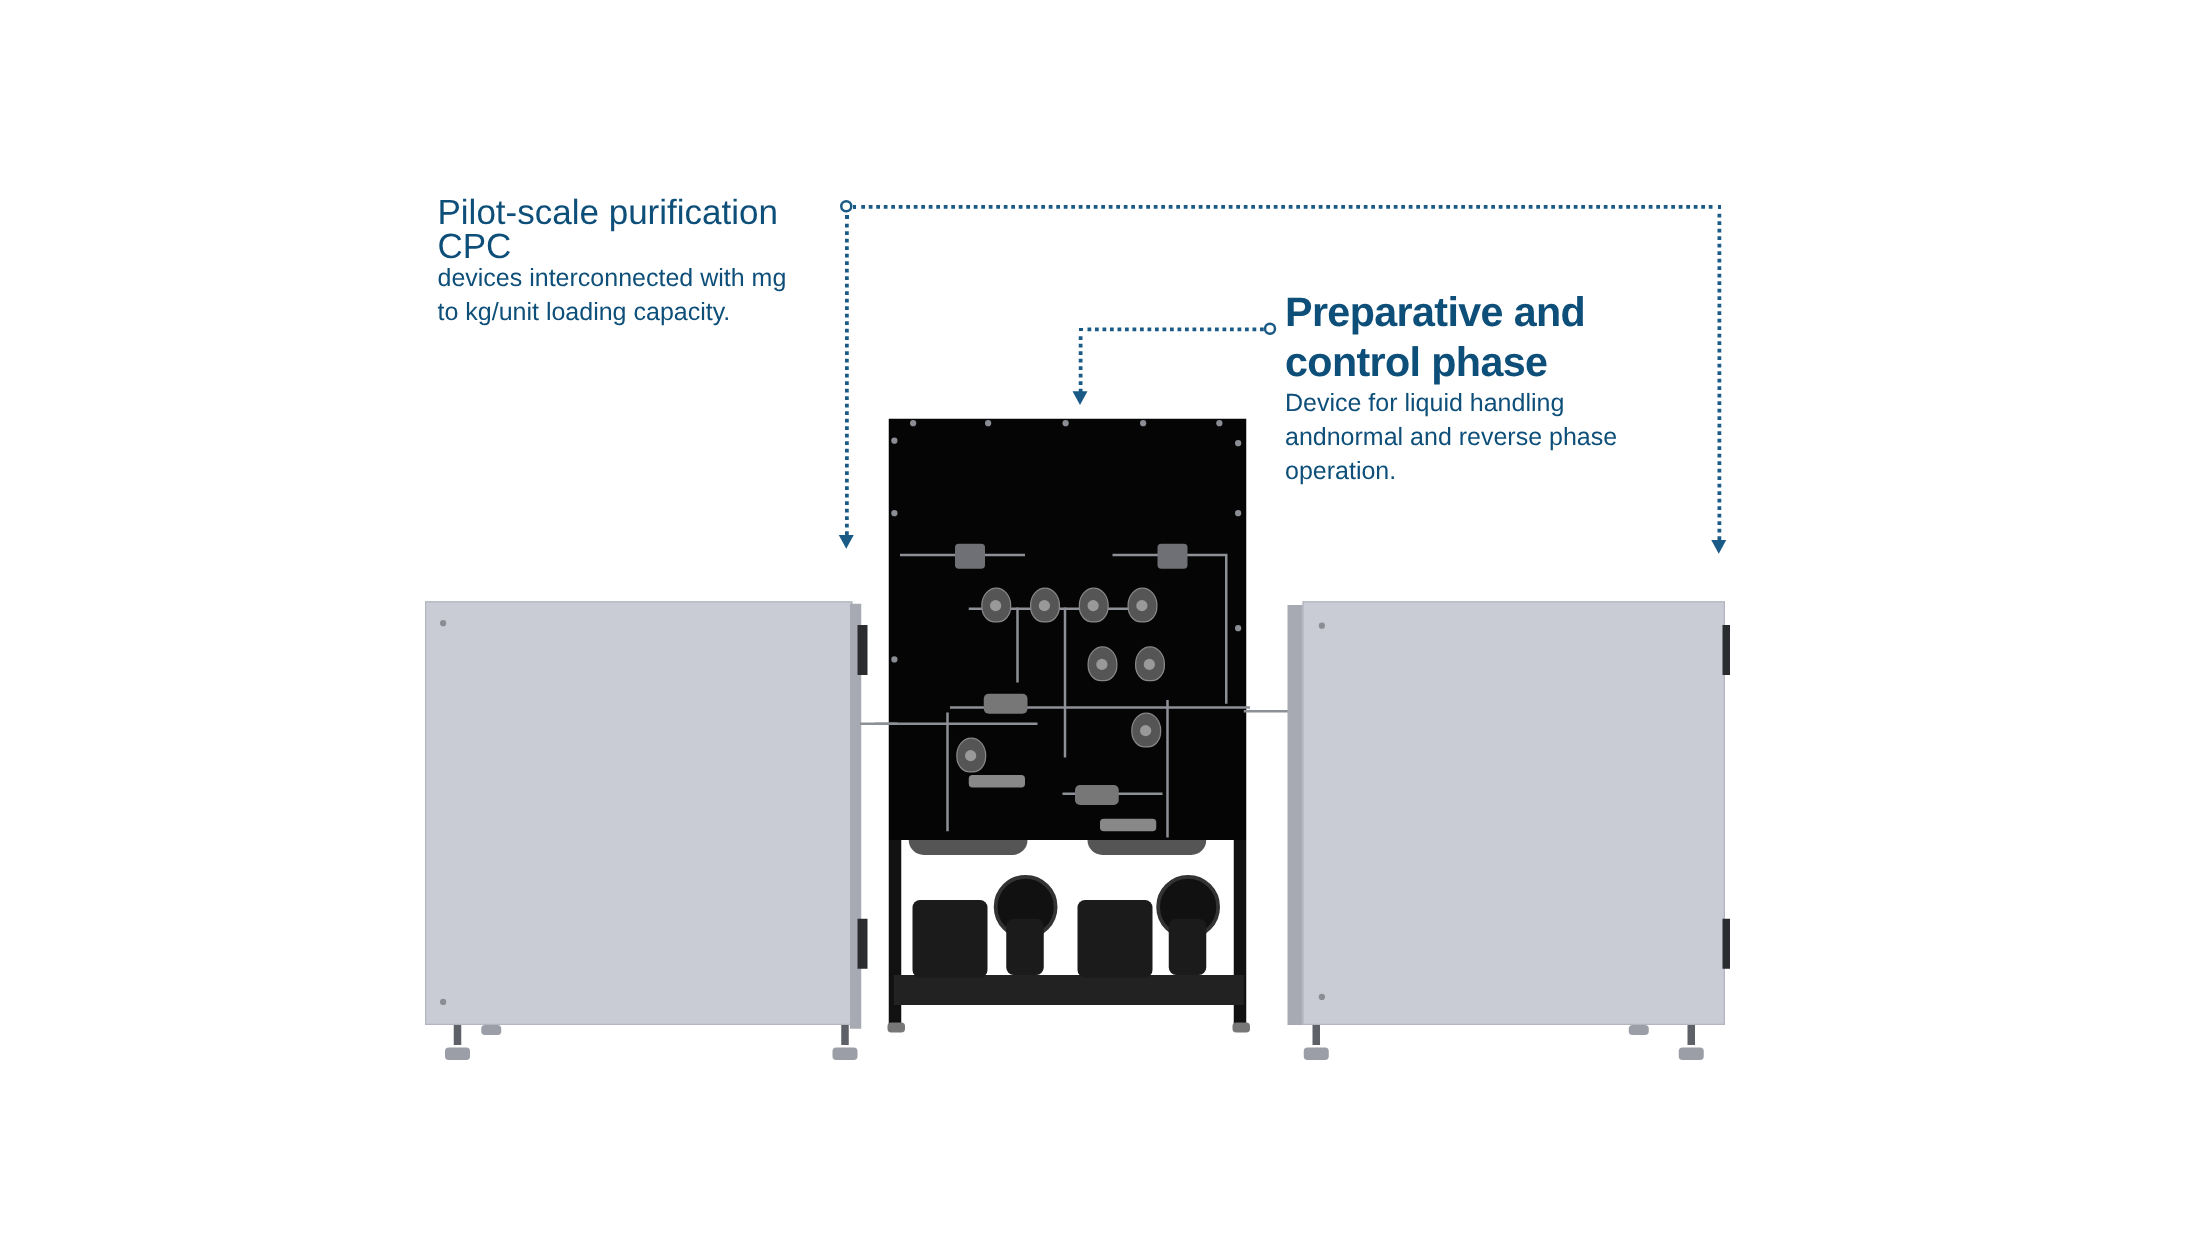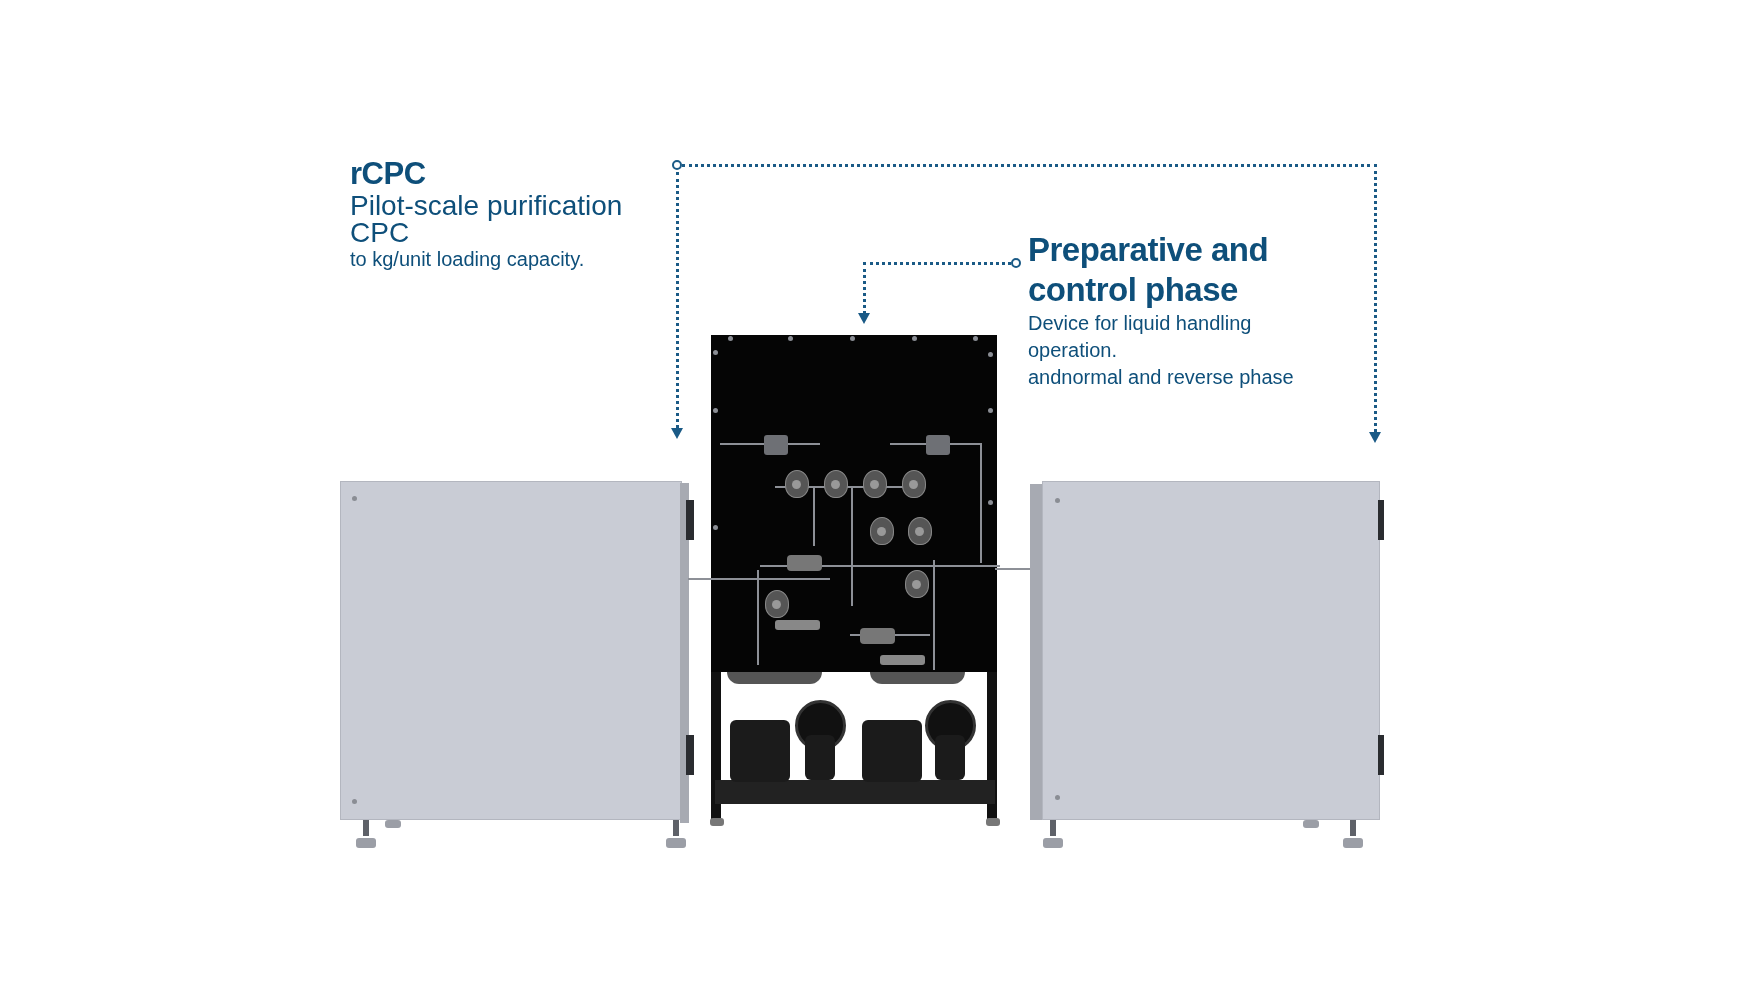--- a/index.html
+++ b/index.html
@@ -21,31 +21,31 @@
   .valve::after { content:""; position:absolute; left:6px; top:9px; width:9px; height:9px; border-radius:50%; background:#999; }
   .pipe-h { position:absolute; height:2px; background:#8d9097; }
   .pipe-v { position:absolute; width:2px; background:#8d9097; }
   .pump { position:absolute; background:#1b1b1b; border-radius:6px; }
   .motor { position:absolute; background:#111; border-radius:50%; border:3px solid #333; }
 </style>
 </head>
 <body>
 
 <div class="abs" style="left:350px; top:156px; width:320px;">
-  <h2 class="title" style="font-size:31px; line-height:36px;">rCPC</h2>
   <p class="body-text" style="font-size:28px; line-height:27px;">Pilot-scale purification CPC</p>
+  <p class="body-text" style="font-size:20px; line-height:27px;">devices interconnected with mg</p>
   <p class="body-text" style="font-size:20px; line-height:27px;">to kg/unit loading capacity.</p>
 </div>
 
 <div class="abs" style="left:1028px; top:230px; width:320px;">
   <h2 class="title" style="font-size:33px; line-height:40px;">Preparative and</h2>
   <h2 class="title" style="font-size:33px; line-height:40px;">control phase</h2>
   <p class="body-text" style="font-size:20px; line-height:27px;">Device for liquid handling</p>
+  <p class="body-text" style="font-size:20px; line-height:27px;">andnormal and reverse phase</p>
   <p class="body-text" style="font-size:20px; line-height:27px;">operation.</p>
-  <p class="body-text" style="font-size:20px; line-height:27px;">andnormal and reverse phase</p>
 </div>
 
 <div>
   <div class="ring" style="left:672px; top:160px;"></div>
   <div class="dot-h" style="left:682px; top:164px; width:695px;"></div>
   <div class="dot-v" style="left:676px; top:172px; height:256px;"></div>
   <div class="arrow" style="left:671px; top:428px;"></div>
   <div class="dot-v" style="left:1374px; top:164px; height:268px;"></div>
   <div class="arrow" style="left:1369px; top:432px;"></div>
 </div>

